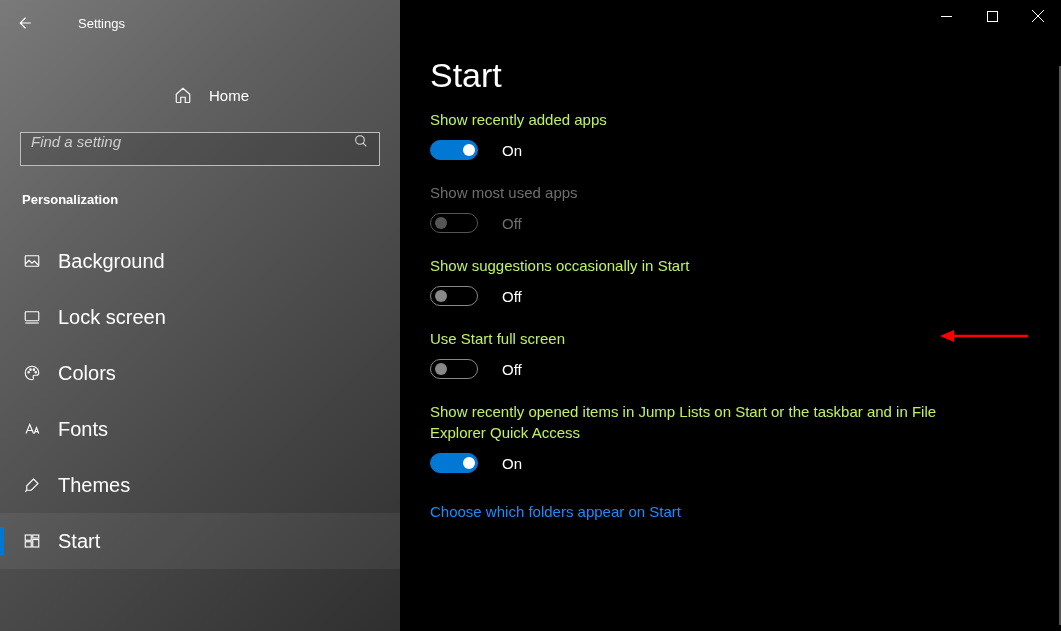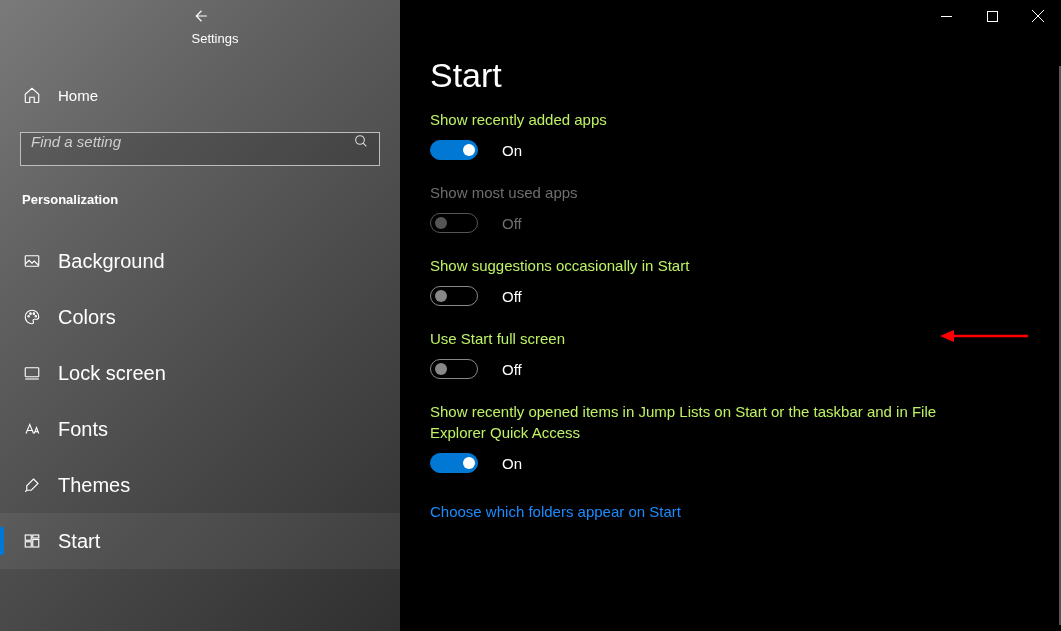--- a/index.html
+++ b/index.html
@@ -5,24 +5,24 @@
   * { box-sizing: border-box; margin: 0; padding: 0; font-family: "Segoe UI", Arial, sans-serif; }
   html,body { width:1061px; height:631px; overflow:hidden; background:#000; }
   .window { width:1061px; height:631px; display:flex; position:relative; }
 
   
   .sidebar {
     width:400px; height:100%;
     background:linear-gradient(135deg,#7a7a7a 0%,#606060 30%,#4a4a4a 60%,#2f2f2f 100%);
     position:relative; color:#fff;
   }
-  .sb-header { display:flex; align-items:center; height:46px;flex-direction:column; }
+  .sb-header { display:flex; align-items:center; height:46px; }
   .back-btn { width:48px; height:46px; display:flex; align-items:center; justify-content:center; cursor:pointer; }
   .sb-title { font-size:13px; font-weight:400; padding-left:30px; }
-  .home-row { display:flex; align-items:center; padding:14px 0 14px 22px; cursor:pointer; margin-top:26px; }
+  .home-row { display:flex; align-items:center; padding:14px 0 14px 22px; cursor:pointer; margin-top:26px;justify-content:center; }
   .home-row .icon { width:20px; display:flex; align-items:center; justify-content:center; }
   .home-row .lbl { font-size:15px; margin-left:16px; }
   .search-wrap { margin:14px 20px 0 20px; }
   .search-box {
     width:360px; height:34px; border:1px solid #bdbdbd; background:rgba(0,0,0,0.15);
     display:flex; align-items:flex-start; padding:0 10px;
   }
   .search-input {
     flex:1; background:transparent; border:none; outline:none; color:#ddd;
     font-size:15px; font-style:italic;
@@ -119,41 +119,41 @@
           <svg width="18" height="18" viewBox="0 0 24 24" fill="none" stroke="#fff" stroke-width="1.5">
               <rect x="3" y="5" width="18" height="14" rx="1"></rect>
               <path d="M3 16l5-5 4 4 3-3 6 6"></path>
             </svg>
         </span>
         <span class="lbl">Background</span>
       </div>
       <div class="nav-item">
         <span class="icon">
           <svg width="18" height="18" viewBox="0 0 24 24" fill="none" stroke="#fff" stroke-width="1.5">
+              <rect x="3" y="5" width="18" height="12" rx="1"></rect>
+              <line x1="3" y1="20" x2="21" y2="20"></line>
+            </svg>
+        </span>
+        <span class="lbl">Lock screen</span>
+      </div>
+      <div class="nav-item">
+        <span class="icon">
+          <svg width="18" height="18" viewBox="0 0 24 24" fill="none" stroke="#fff" stroke-width="1.5">
               <path d="M12 3a9 9 0 1 0 0 18c1.5 0 2-1 2-2s-.6-1.6-.6-2.4c0-1 .8-1.6 1.8-1.6H18a3 3 0 0 0 3-3c0-5-4-9-9-9z"></path>
               <circle cx="7.5" cy="11" r="1"></circle>
               <circle cx="10" cy="7.5" r="1"></circle>
               <circle cx="14.5" cy="7.5" r="1"></circle>
               <circle cx="17" cy="11" r="1"></circle>
             </svg>
         </span>
         <span class="lbl">Colors</span>
       </div>
       <div class="nav-item">
         <span class="icon">
           <svg width="18" height="18" viewBox="0 0 24 24" fill="none" stroke="#fff" stroke-width="1.5">
-              <rect x="3" y="5" width="18" height="12" rx="1"></rect>
-              <line x1="3" y1="20" x2="21" y2="20"></line>
-            </svg>
-        </span>
-        <span class="lbl">Lock screen</span>
-      </div>
-      <div class="nav-item">
-        <span class="icon">
-          <svg width="18" height="18" viewBox="0 0 24 24" fill="none" stroke="#fff" stroke-width="1.5">
               <path d="M4 18L9 6l5 12M6 14h6"></path>
               <path d="M15 18l3-8 3 8M16.2 15.5h3.6"></path>
             </svg>
         </span>
         <span class="lbl">Fonts</span>
       </div>
       <div class="nav-item">
         <span class="icon">
           <svg width="18" height="18" viewBox="0 0 24 24" fill="none" stroke="#fff" stroke-width="1.5">
               <path d="M14 4l6 6-9 9H5v-6z"></path>

